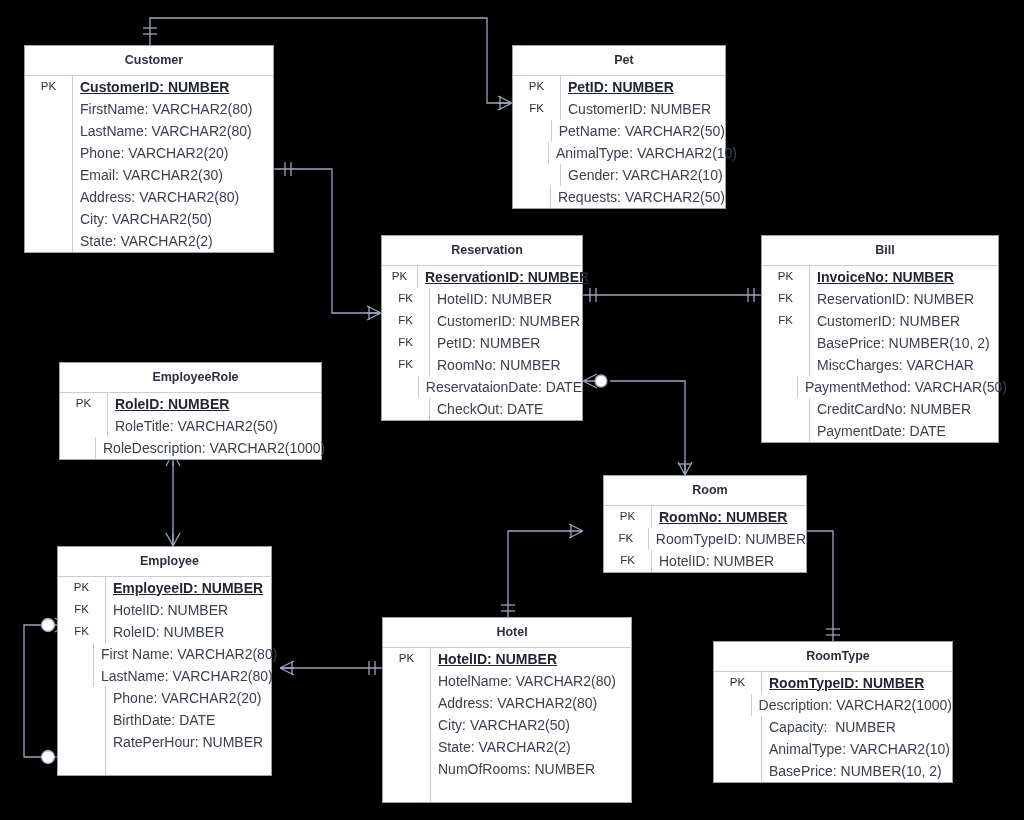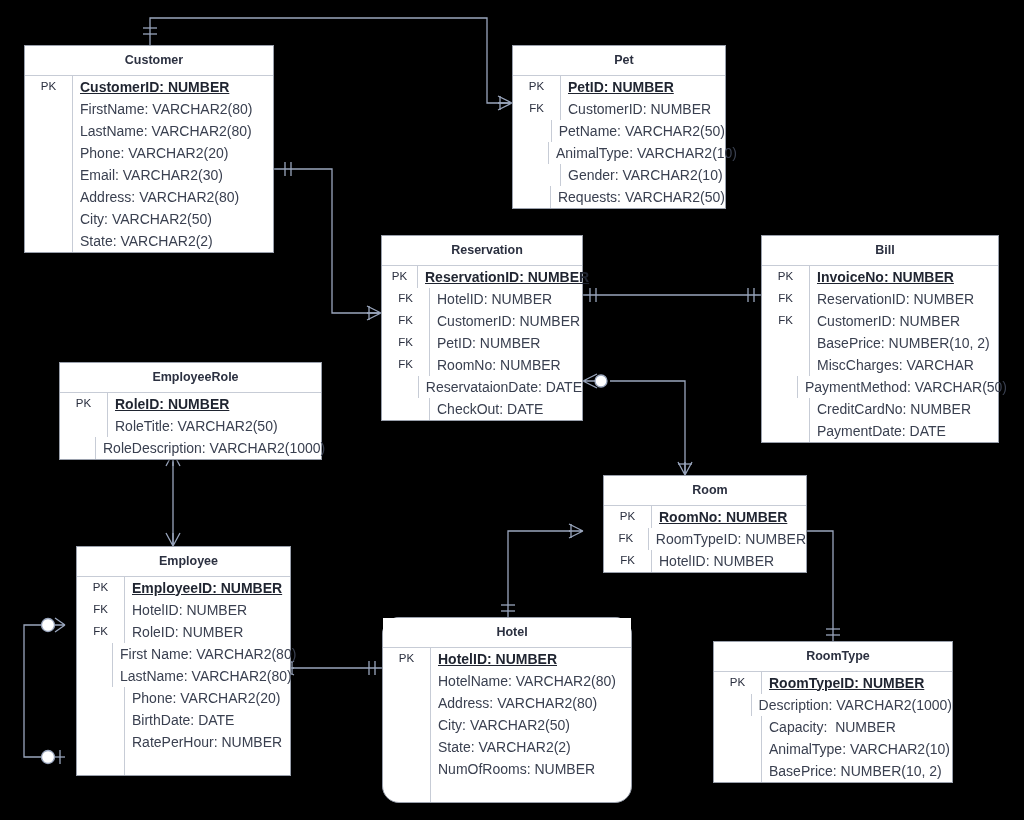--- a/index.html
+++ b/index.html
@@ -85,23 +85,23 @@
     font-weight: bold;
     color: #1f2430;
     text-decoration: underline;
   }
   
   #ent-customer      { left: 24px;  top: 45px;  width: 250px; }
   #ent-pet           { left: 512px; top: 45px;  width: 214px; }
   #ent-reservation   { left: 381px; top: 235px; width: 202px; }
   #ent-bill          { left: 761px; top: 235px; width: 238px; }
   #ent-employeerole  { left: 41px;  top: 362px; width: 263px; margin-left: 18px; }
-  #ent-employee      { left: 76px;  top: 546px; width: 215px; }
+  #ent-employee      { left: 57px;  top: 546px; width: 215px; }
   #ent-room          { left: 583px; top: 475px; width: 204px; margin-left: 20px; }
-  #ent-hotel         { left: 382px; top: 617px; width: 250px; border-radius: 17px; }
+  #ent-hotel         { left: 382px; top: 617px; width: 250px; }
   #ent-roomtype      { left: 713px; top: 641px; width: 240px; }
 </style>
 </head>
 <body>
 
 <div id="canvas">
 
   <svg id="connectors" viewBox="0 0 1024 820" width="1024" height="820" xmlns="http://www.w3.org/2000/svg">
     <g fill="none" stroke="#9aa6bd" stroke-width="1.3">
 

